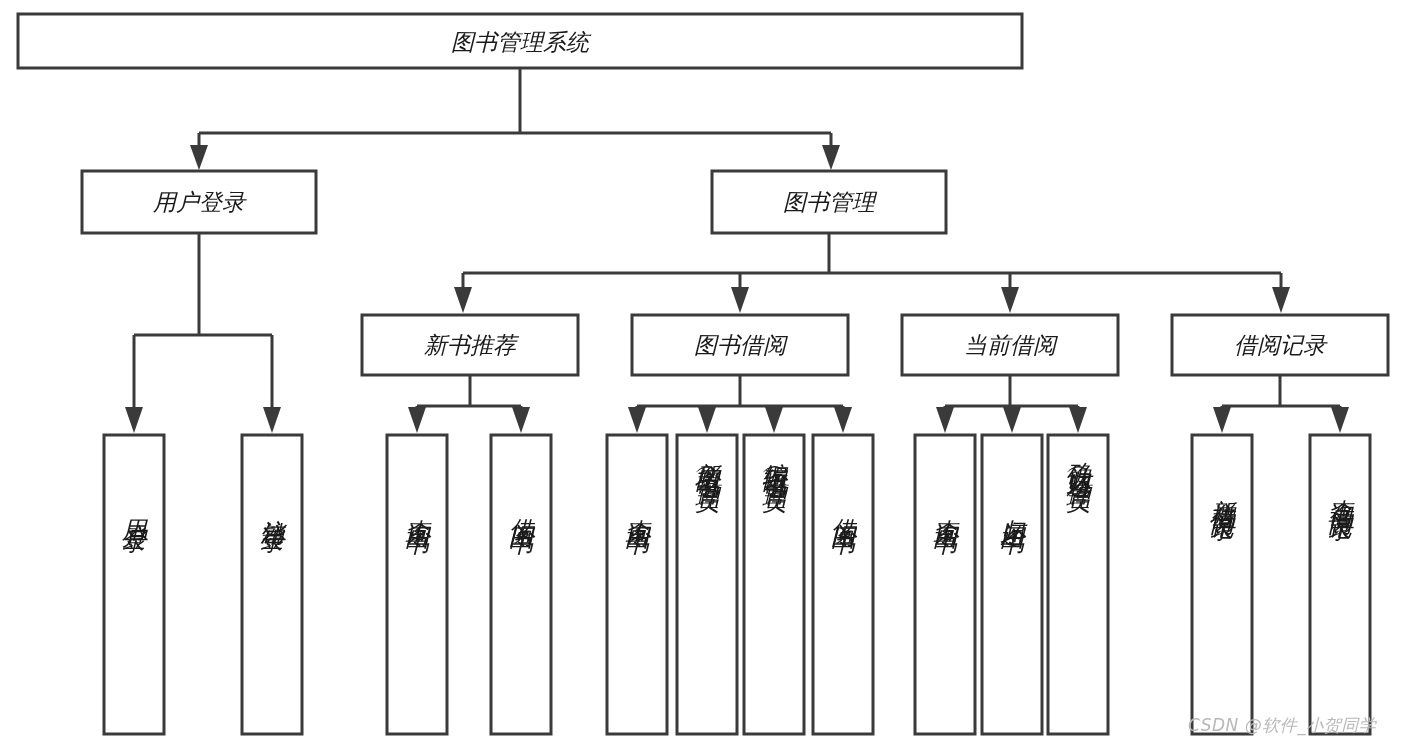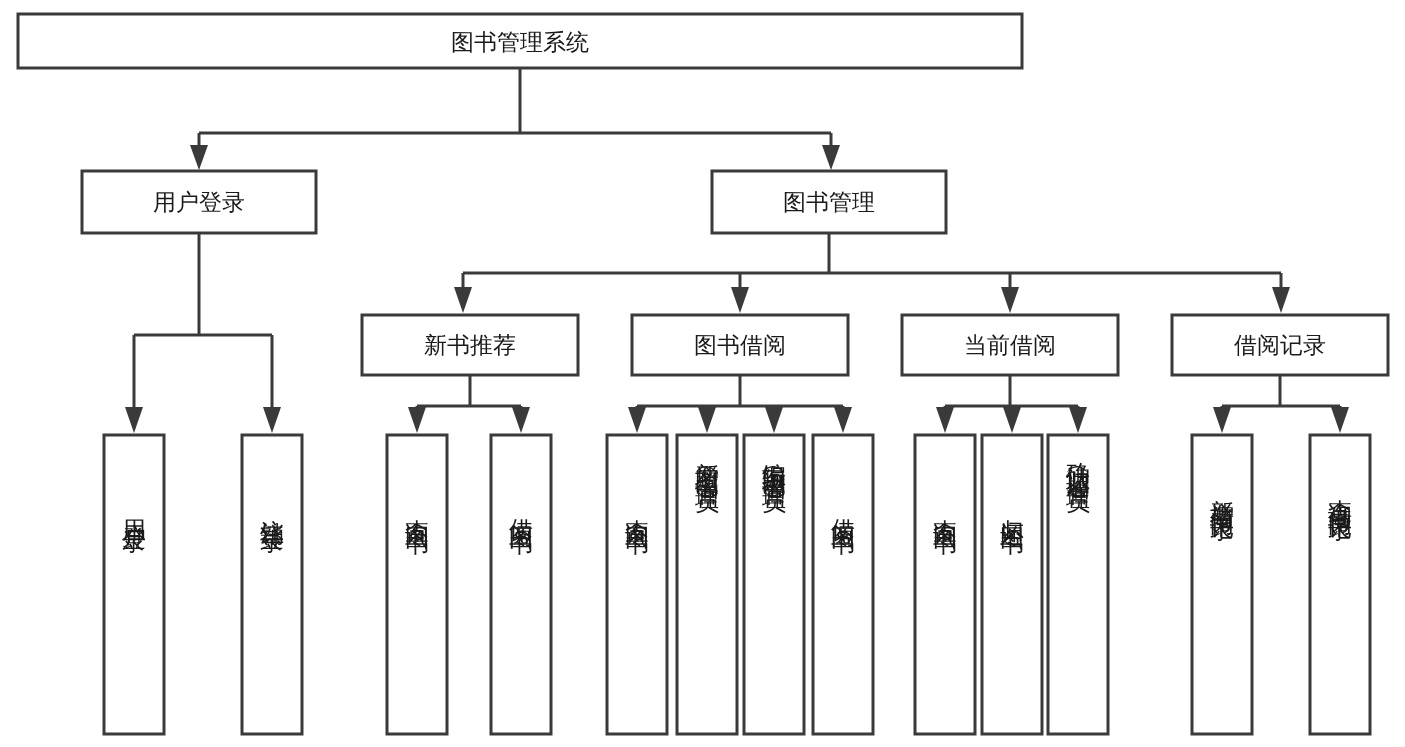--- a/index.html
+++ b/index.html
@@ -11,20 +11,21 @@
   body {
     width: 1405px;
     height: 747px;
     font-family: "DejaVu Sans", "Liberation Sans", sans-serif;
     overflow: hidden;
   }
   #diagram-root {
     position: relative;
     width: 1405px;
     height: 719px;
+    font-style: italic;
   }
   svg.diagram {
     display: block;
     width: 1405px;
     height: 747px;
   }
   .node-box {
     fill: #ffffff;
     stroke: #3a3a3a;
     stroke-width: 3;
@@ -231,13 +232,14 @@
     <span class="leaf-label-text">确认归还（管理员）</span>
   </div>
 
   <div class="leaf-label-wrap" style="left:1192px; top:480px; width:60px; height:254px;">
     <span class="leaf-label-text">新增借阅记录</span>
   </div>
   <div class="leaf-label-wrap" style="left:1310px; top:480px; width:60px; height:254px;">
     <span class="leaf-label-text">查询借阅记录</span>
   </div>
 
+  <div class="watermark">CSDN @软件_小贺同学</div>
 </div>
 
 </body></html>

